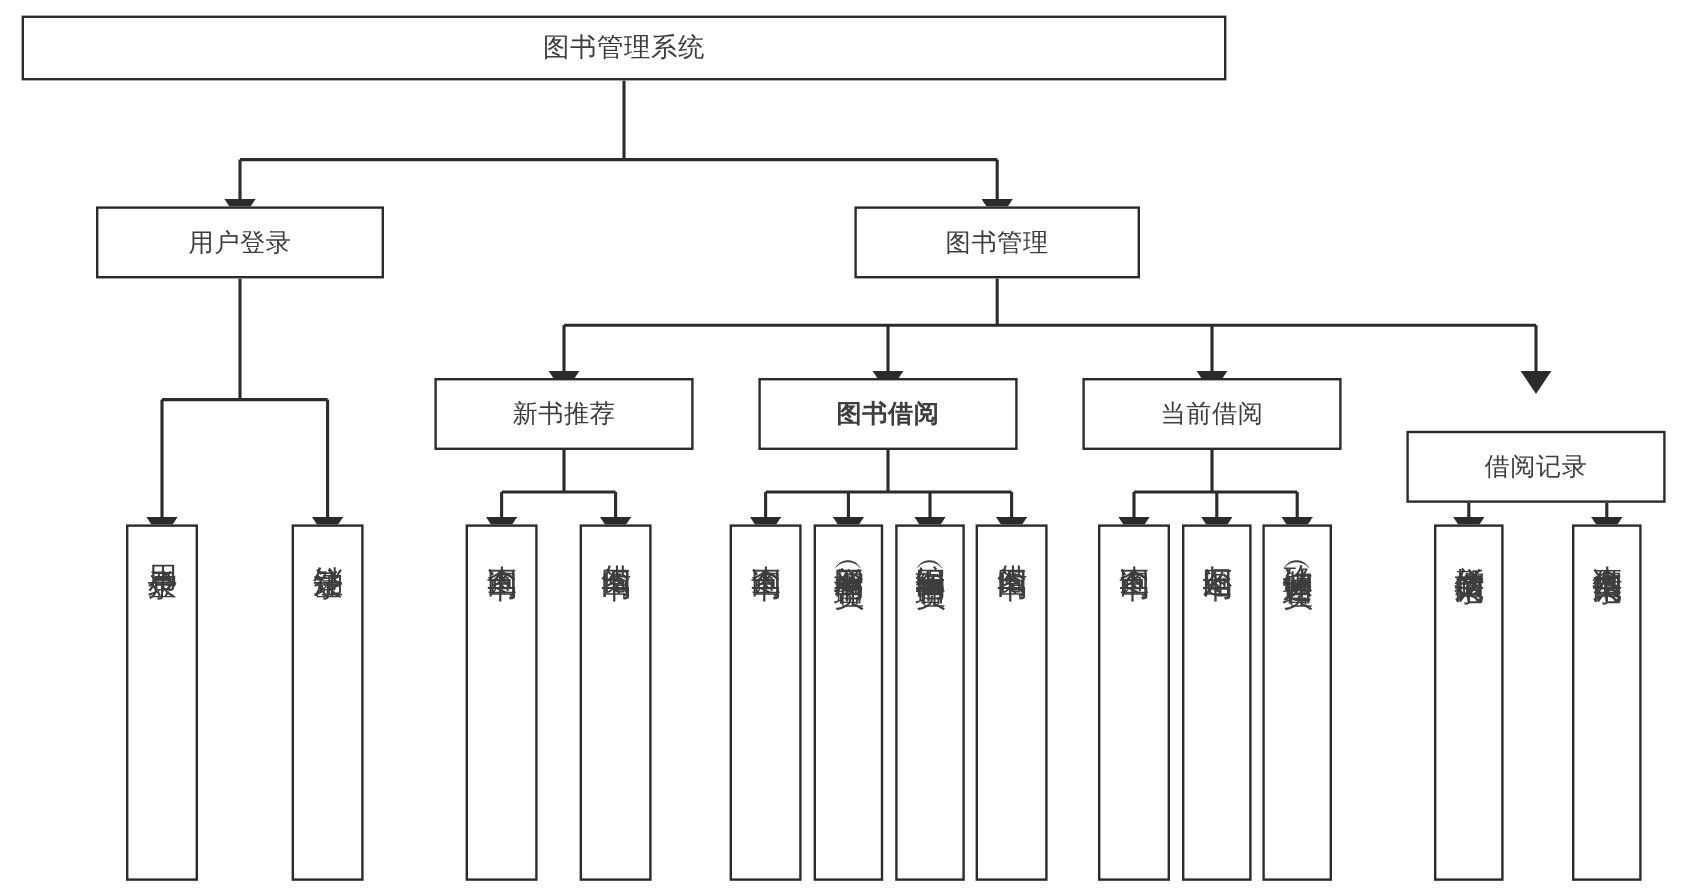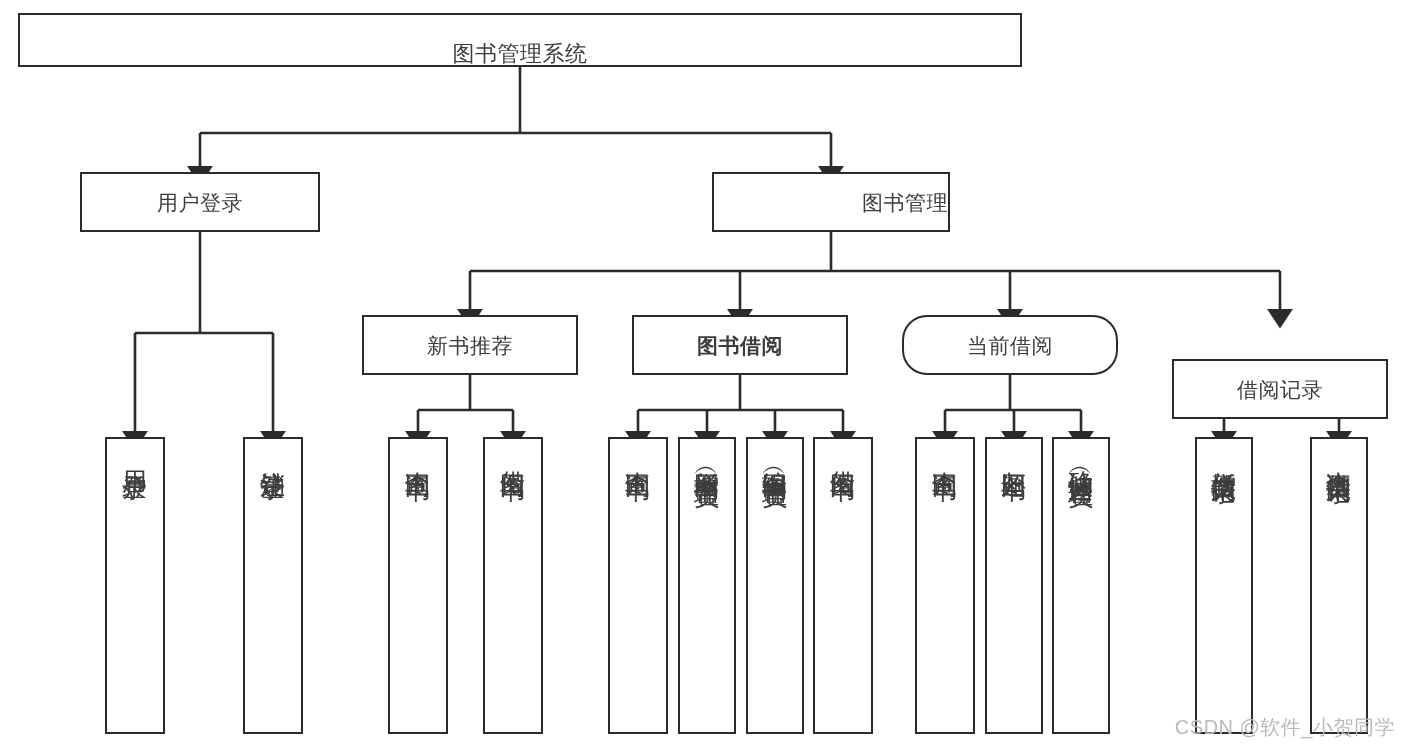--- a/index.html
+++ b/index.html
@@ -111,36 +111,36 @@
         <path d="M 1014 410 L 1014 434" marker-end="url(#arrowhead)"></path>
         <path d="M 1081 410 L 1081 434" marker-end="url(#arrowhead)"></path>
         <path d="M 1280 375 L 1280 410"></path>
         <path d="M 1224 410 L 1339 410"></path>
         <path d="M 1224 410 L 1224 434" marker-end="url(#arrowhead)"></path>
         <path d="M 1339 410 L 1339 434" marker-end="url(#arrowhead)"></path>
       </g>
   </svg>
 
   <div id="node-layer">
-      <div class="node horiz root" style="left: 18px; top: 13px; width: 1004px; height: 54px; align-items: flex-end;">
+      <div class="node horiz root" style="left: 18px; top: 13px; width: 1004px; height: 54px;">
         <span class="lbl">图书管理系统</span>
       </div>
       <div class="node horiz" style="left: 80px; top: 172px; width: 240px; height: 60px;">
         <span class="lbl">用户登录</span>
       </div>
-      <div class="node horiz" style="left: 712px; top: 172px; width: 238px; height: 60px; justify-content: flex-end;">
+      <div class="node horiz" style="left: 712px; top: 172px; width: 238px; height: 60px;">
         <span class="lbl">图书管理</span>
       </div>
       <div class="node horiz" style="left: 362px; top: 315px; width: 216px; height: 60px;">
         <span class="lbl">新书推荐</span>
       </div>
       <div class="node horiz" style="left: 632px; top: 315px; width: 216px; height: 60px; font-weight: bold;">
         <span class="lbl">图书借阅</span>
       </div>
-      <div class="node horiz" style="left: 902px; top: 315px; width: 216px; height: 60px; border-radius: 25px;">
+      <div class="node horiz" style="left: 902px; top: 315px; width: 216px; height: 60px;">
         <span class="lbl">当前借阅</span>
       </div>
       <div class="node horiz" style="left: 1172px; top: 315px; width: 216px; height: 60px; margin-top: 44px;">
         <span class="lbl">借阅记录</span>
       </div>
       <div class="node vert" style="left: 105px; top: 437px; width: 60px; height: 297px;">
         <span class="lbl">用户登录</span>
       </div>
       <div class="node vert" style="left: 243px; top: 437px; width: 60px; height: 297px;">
         <span class="lbl">注销登录</span>
@@ -173,14 +173,13 @@
         <span class="lbl">确认归还（管理员）</span>
       </div>
       <div class="node vert" style="left: 1195px; top: 437px; width: 58px; height: 297px;">
         <span class="lbl">新增借阅记录</span>
       </div>
       <div class="node vert" style="left: 1310px; top: 437px; width: 58px; height: 297px;">
         <span class="lbl">查询借阅记录</span>
       </div>
     </div>
 
-  <div class="watermark">CSDN @软件_小贺同学</div>
 </div>
 
 </body></html>

